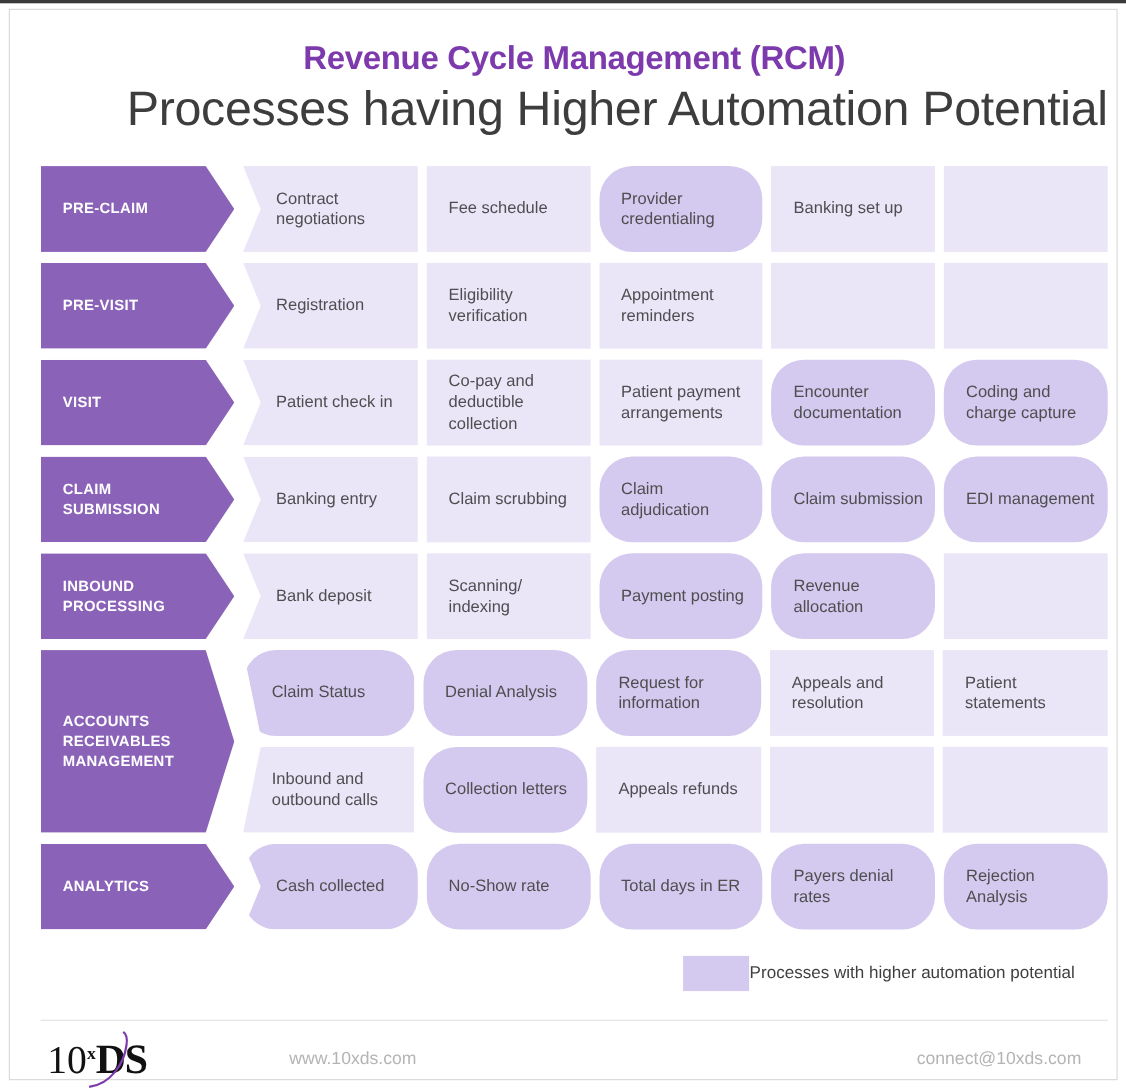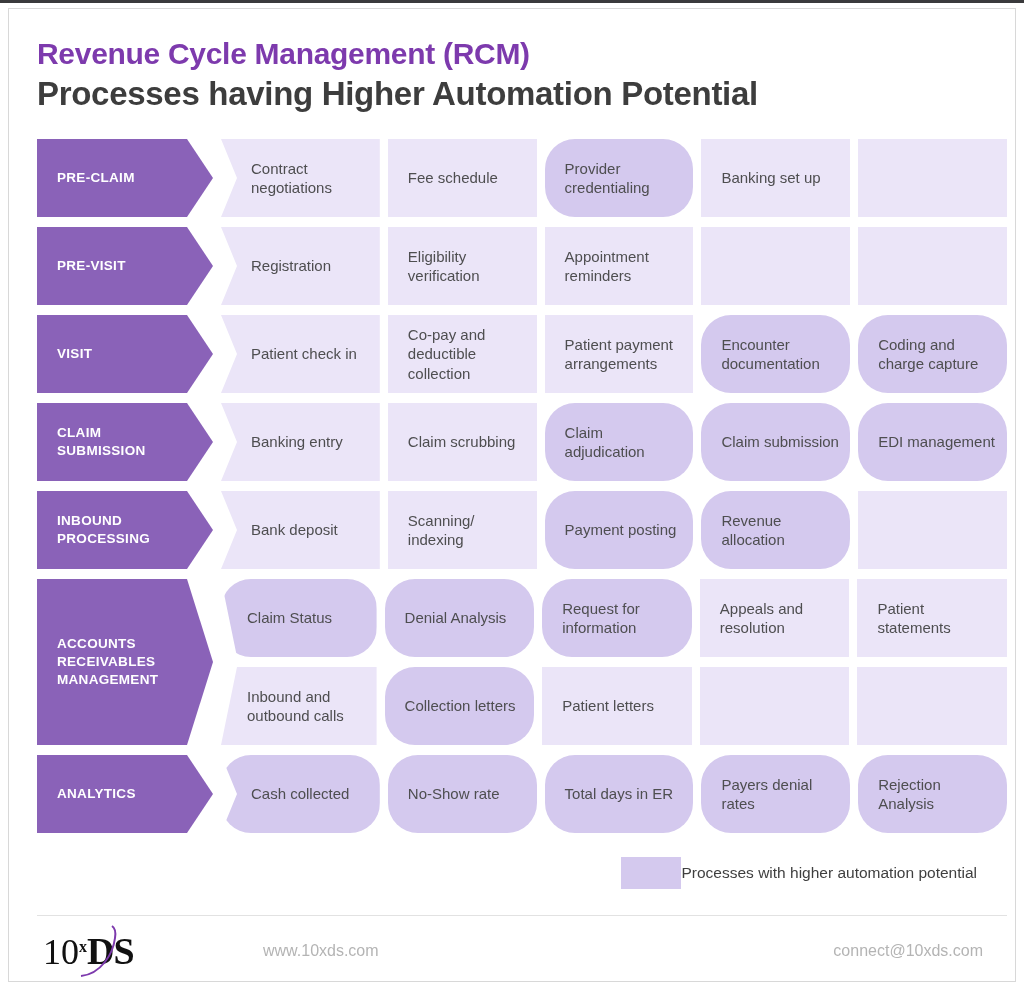--- a/index.html
+++ b/index.html
@@ -19,25 +19,25 @@
     position:relative;
   }
   .top-strip{position:absolute;top:0;left:0;width:100%;height:3px;background:#3a3a3c;}
   .card{
     position:absolute;top:8px;left:8px;right:8px;bottom:8px;
     background:#fff;border:1px solid #d8d8d8;
     padding:20px 8px 0 28px;
   }
   h1{
     font-size:30px;font-weight:bold;color:var(--title-purple);
-    letter-spacing:-0.3px;margin-top:8px;
+    letter-spacing:-0.3px;margin-top:8px;text-align:center;
   }
   h2{
-    font-size:33px;font-weight:bold;color:var(--subtitle-gray);
-    letter-spacing:-0.3px;margin-top:4px;
+    font-size:44px;font-weight:normal;color:var(--subtitle-gray);
+    letter-spacing:-0.3px;margin-top:4px;text-align:right;
   }
   .grid{margin-top:26px;display:flex;flex-direction:column;gap:10px;}
   .band{display:flex;gap:8px;height:78px;}
   .band.tall{height:166px;}
   .arrow{
     flex:0 0 176px;
     background:var(--purple-arrow);
     clip-path:polygon(0 0,calc(100% - 26px) 0,100% 50%,calc(100% - 26px) 100%,0 100%);
     display:flex;align-items:center;
     padding:0 42px 0 20px;
@@ -223,21 +223,21 @@
             </div>
           </div>
           <div class="cells">
             <div class="cell slant-up">
               <span>Inbound and outbound calls</span>
             </div>
             <div class="cell hl">
               <span>Collection letters</span>
             </div>
             <div class="cell">
-              <span>Patient letters</span>
+              <span>Appeals refunds</span>
             </div>
             <div class="cell"></div>
             <div class="cell"></div>
           </div>
         </div>
       </div>
       <div class="band">
         <div class="arrow">
           <span class="stage-label">ANALYTICS</span>
         </div>

